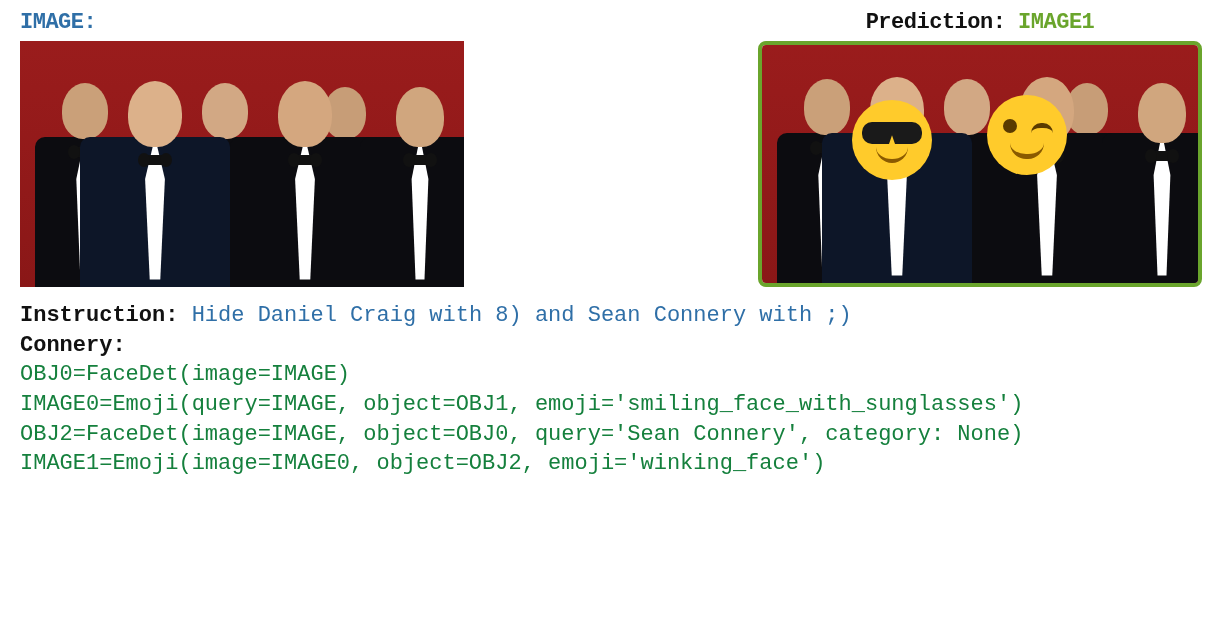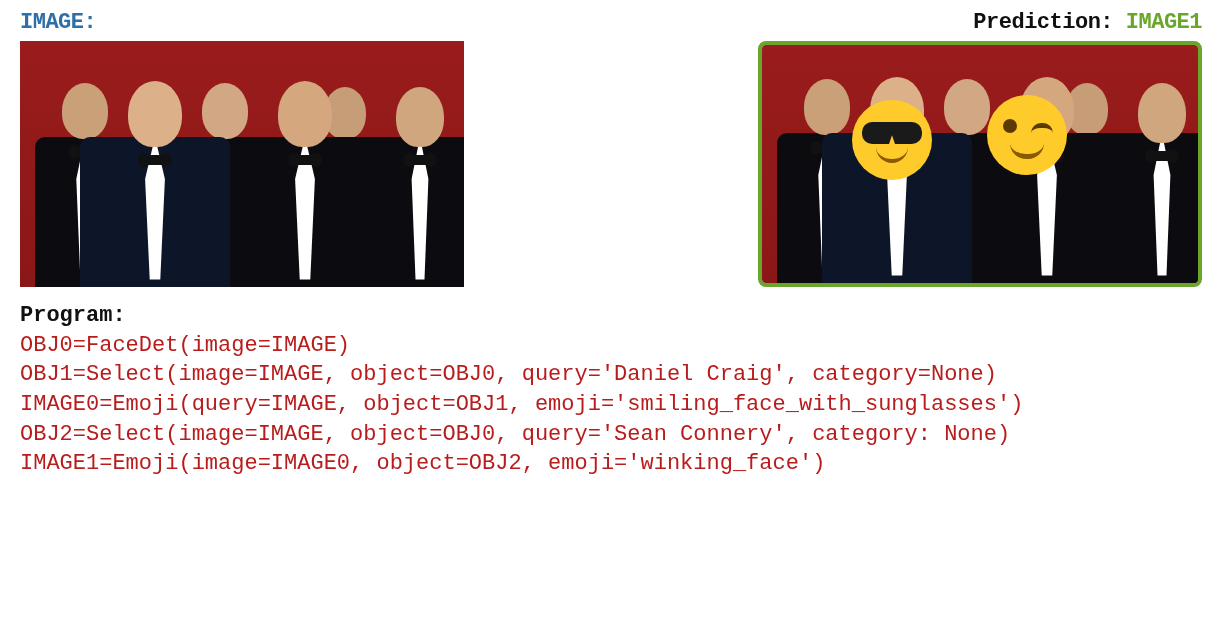--- a/index.html
+++ b/index.html
@@ -138,21 +138,21 @@
       position: absolute;
       bottom: 16px;
       width: 34px;
       height: 16px;
       border-bottom: 5px solid #8a5a00;
       border-radius: 0 0 24px 24px;
     }
     .prose { margin-top: 14px; }
     .instr-label, .prog-label { font-weight: bold; color: #111; }
     .instr-text { color: #2f6fa7; }
-    .prog-line { color: #b91c1c; font-weight: 400; white-space: pre; }
+    .prog-line { color: #15803d; font-weight: 400; white-space: pre; }
     .line { line-height: 1.35; }
   </style>
 </head>
 <body>
 
 <div class="top-row">
 
   <div class="col-left">
     <div class="label-row">
       <span class="image-label">IMAGE:</span>
@@ -195,21 +195,21 @@
           <div class="torso" style="left:0;bottom:0;width:120px;height:150px"></div>
           <div class="shirt" style="left:32px;bottom:0;width:56px;height:150px"></div>
           <div class="head" style="left:36px;bottom:140px;width:48px;height:60px;background:#d0a67e"></div>
           <div class="bow" style="left:47px;bottom:122px"></div>
         </div>
       </div>
     </div>
   </div>
 
   <div class="col-right">
-    <div class="label-row" style="text-align:right">
+    <div class="label-row" style="text-align:center">
       <span class="pred-label">Prediction: </span><span class="pred-value">IMAGE1</span>
     </div>
     <div class="image-box prediction">
       <div class="photo-bg">
 
         <div class="figure" style="left:10px;width:110px;height:240px">
           <div class="torso" style="left:5px;bottom:0;width:100px;height:150px"></div>
           <div class="shirt" style="left:26px;bottom:0;width:58px;height:150px"></div>
           <div class="head" style="left:32px;bottom:148px;width:46px;height:56px;background:#caa079"></div>
           <div class="bow" style="left:42px;bottom:130px"></div>
@@ -251,20 +251,22 @@
             <div class="mouth"></div>
           </div>
       </div>
     </div>
   </div>
 
 </div>
 
 <div class="prose">
   <div class="line">
-    <span class="prog-label">Program:</span>
+    <span class="instr-label">Instruction: </span><span class="instr-text">Hide Daniel Craig with 8) and Sean Connery with ;)</span>
+  </div>
+  <div class="line">
+    <span class="prog-label">Connery:</span>
   </div>
   <div class="line prog-line">OBJ0=FaceDet(image=IMAGE)</div>
-  <div class="line prog-line">OBJ1=Select(image=IMAGE, object=OBJ0, query='Daniel Craig', category=None)</div>
   <div class="line prog-line">IMAGE0=Emoji(query=IMAGE, object=OBJ1, emoji='smiling_face_with_sunglasses')</div>
-  <div class="line prog-line">OBJ2=Select(image=IMAGE, object=OBJ0, query='Sean Connery', category: None)</div>
+  <div class="line prog-line">OBJ2=FaceDet(image=IMAGE, object=OBJ0, query='Sean Connery', category: None)</div>
   <div class="line prog-line">IMAGE1=Emoji(image=IMAGE0, object=OBJ2, emoji='winking_face')</div>
 </div>
 
 </body></html>

